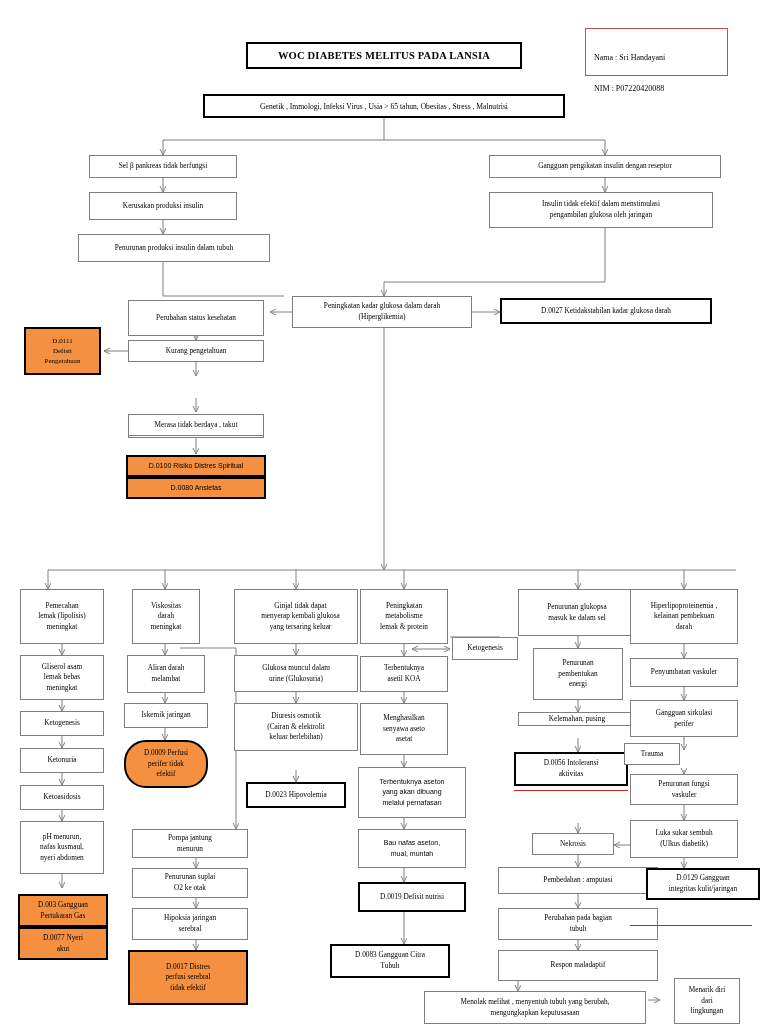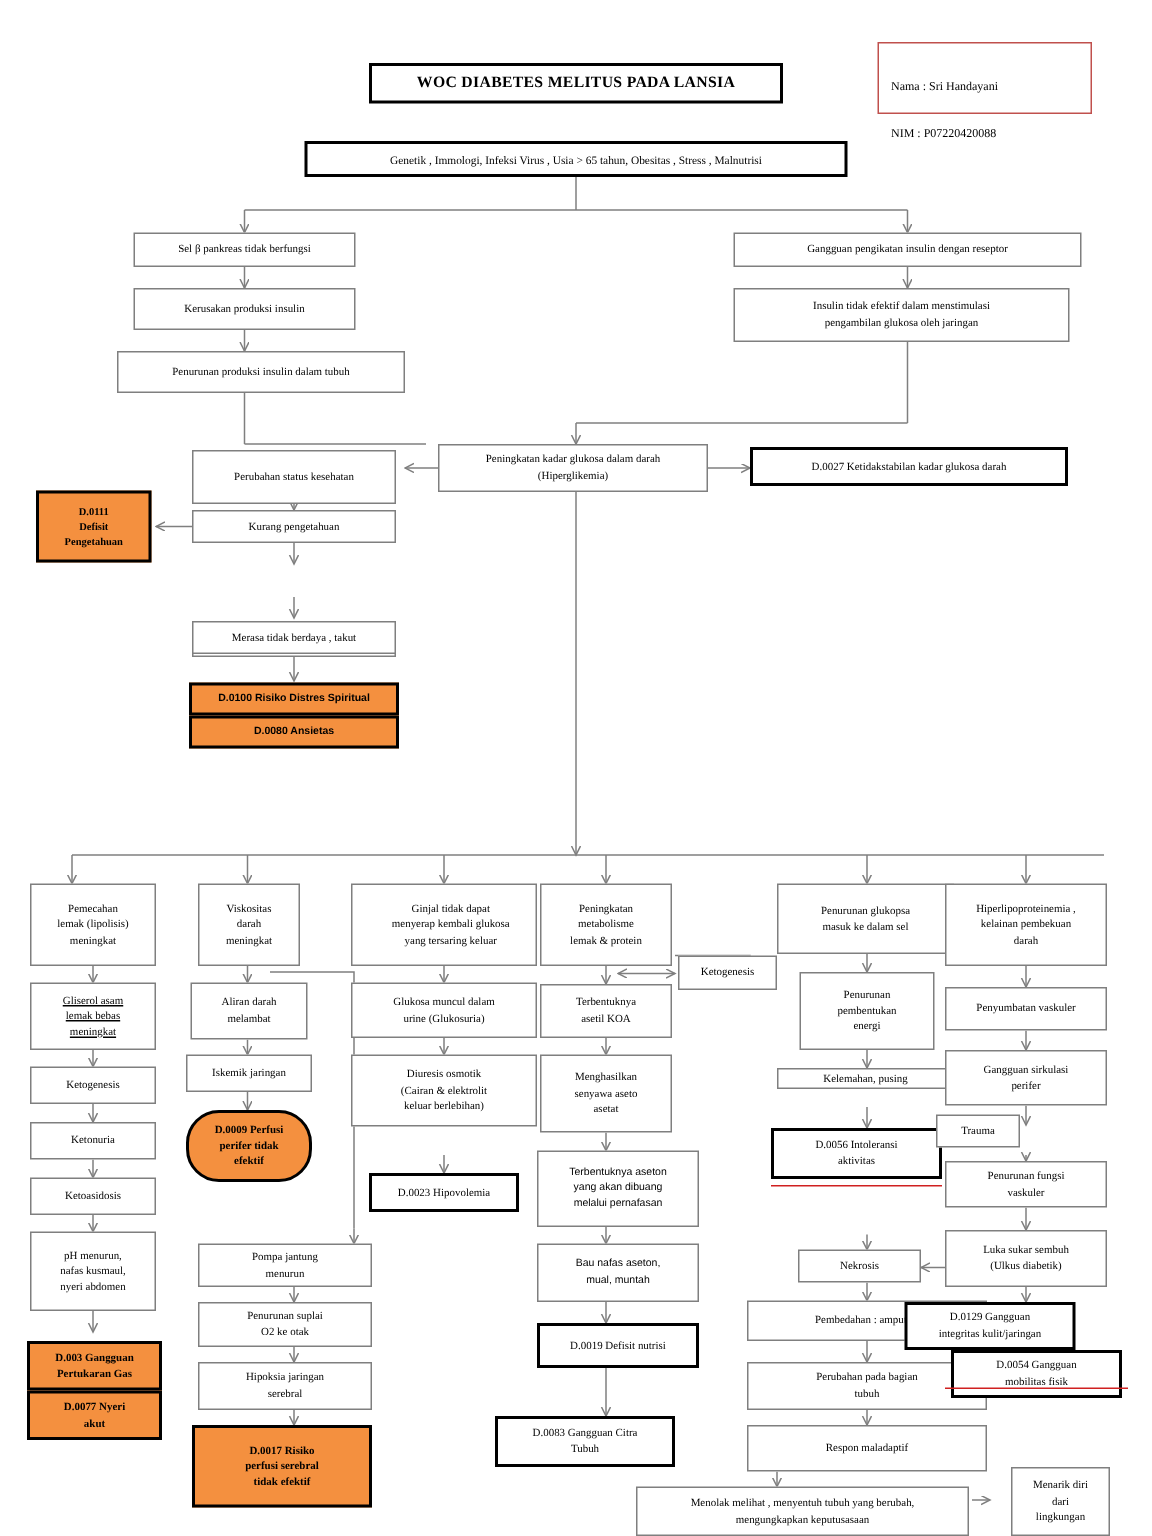--- a/index.html
+++ b/index.html
@@ -19,21 +19,21 @@
     text-align:center;
     font-size:7.3px;
     line-height:1.45;
     padding:2px 3px;
     white-space:pre-line;
   }
   .node.title{
     border:2px solid #000;font-weight:bold;font-size:10.5px;letter-spacing:.2px;
   }
   .node.root{border:2px solid #000;font-size:7.6px;}
-  .node.orange{background:#F4903F;border:2px solid #000;font-weight:bold;}
+  .node.orange{background:#F4903F;border:2px solid #000;font-weight:normal;}
   .node.orange.sans{font-family:"Liberation Sans","DejaVu Sans",sans-serif;font-size:7px;}
   .node.id{border:2px solid #000;}
   .node.namebox{
     border:1.5px solid #C0504D;display:block;text-align:left;
     padding:6px 8px;font-size:8px;line-height:1.9;
   }
   .redline{position:absolute;height:0;border-top:1.2px solid #d02020;}
   svg#wires{position:absolute;left:0;top:0;width:768px;height:1024px;pointer-events:none;}
   svg#wires line, svg#wires path, svg#wires polyline{
     stroke:#7f7f7f;stroke-width:1;fill:none;
@@ -176,21 +176,21 @@
 Defisit
 Pengetahuan</div>
   <div class="node" style="left:128px;top:376px;width:136px;height:22px;margin-top:40px;">Proses penyakit menjadi kronik</div>
   <div class="node" style="left:128px;top:414px;width:136px;height:22px;">Merasa tidak berdaya , takut</div>
   <div class="node orange sans" style="left:126px;top:455px;width:140px;height:22px;">D.0100 Risiko Distres Spiritual</div>
   <div class="node orange sans" style="left:126px;top:477px;width:140px;height:22px;">D.0080 Ansietas</div>
 
   <div class="node" style="left:20px;top:589px;width:84px;height:55px;">Pemecahan
 lemak (lipolisis)
 meningkat</div>
-  <div class="node" style="left:20px;top:655px;width:84px;height:45px;text-decoration:underline;">Gliserol asam
+  <div class="node" style="left:20px;top:655px;width:84px;height:45px;">Gliserol asam
 lemak bebas
 meningkat</div>
   <div class="node" style="left:20px;top:711px;width:84px;height:25px;">Ketogenesis</div>
   <div class="node" style="left:20px;top:748px;width:84px;height:25px;">Ketonuria</div>
   <div class="node" style="left:20px;top:785px;width:84px;height:25px;">Ketoasidosis</div>
   <div class="node" style="left:20px;top:821px;width:84px;height:53px;">pH menurun,
 nafas kusmaul,
 nyeri abdomen</div>
   <div class="node orange" style="left:18px;top:894px;width:90px;height:33px;">D.003 Gangguan
 Pertukaran Gas</div>
@@ -205,21 +205,21 @@
   <div class="node" style="left:124px;top:703px;width:84px;height:25px;">Iskemik jaringan</div>
   <div class="node orange" style="left:124px;top:740px;width:84px;height:48px;border-radius:22px;">D.0009 Perfusi
 perifer tidak
 efektif</div>
   <div class="node" style="left:132px;top:829px;width:116px;height:29px;">Pompa jantung
 menurun</div>
   <div class="node" style="left:132px;top:868px;width:116px;height:30px;">Penurunan suplai
 O2 ke otak</div>
   <div class="node" style="left:132px;top:908px;width:116px;height:32px;">Hipoksia jaringan
 serebral</div>
-  <div class="node orange" style="left:128px;top:950px;width:120px;height:55px;">D.0017 Risiko
+  <div class="node orange" style="left:128px;top:950px;width:120px;height:55px;">D.0017 Distres
 perfusi serebral
 tidak efektif</div>
 
   <div class="node" style="left:234px;top:589px;width:124px;height:55px;padding-left:12px;">Ginjal tidak dapat
 menyerap kembali glukosa
 yang tersaring keluar</div>
   <div class="node" style="left:234px;top:655px;width:124px;height:37px;">Glukosa muncul dalam
 urine (Glukosuria)</div>
   <div class="node" style="left:234px;top:703px;width:124px;height:48px;">Diuresis osmotik
 (Cairan &amp; elektrolit
@@ -265,22 +265,20 @@
 kelainan pembekuan
 darah</div>
   <div class="node" style="left:630px;top:658px;width:108px;height:29px;">Penyumbatan vaskuler</div>
   <div class="node" style="left:630px;top:700px;width:108px;height:37px;">Gangguan sirkulasi
 perifer</div>
   <div class="node" style="left:624px;top:743px;width:56px;height:22px;">Trauma</div>
   <div class="node" style="left:630px;top:774px;width:108px;height:31px;">Penurunan fungsi
 vaskuler</div>
   <div class="node" style="left:630px;top:820px;width:108px;height:38px;">Luka sukar sembuh
 (Ulkus diabetik)</div>
-  <div class="node id" style="left:603px;top:868px;width:114px;height:32px;">D.0129  Gangguan
+  <div class="node id" style="left:646px;top:868px;width:114px;height:32px;">D.0129  Gangguan
 integritas kulit/jaringan</div>
-  <div class="node id" style="left:634px;top:900px;width:114px;height:32px;">D.0054  Gangguan
-mobilitas fisik</div>
   <div class="redline" style="left:630px;top:925px;width:122px;"></div>
   <div class="node" style="left:674px;top:978px;width:66px;height:46px;">Menarik diri
 dari
 lingkungan</div>
 
 </div>
 
 </body></html>

